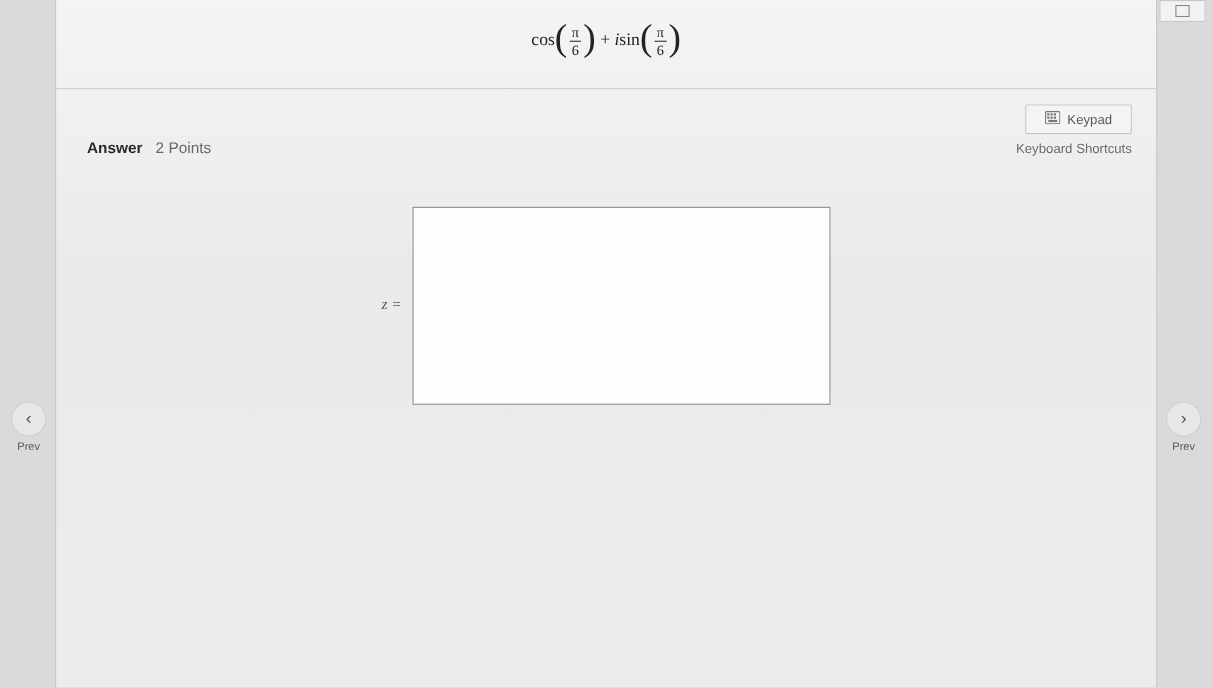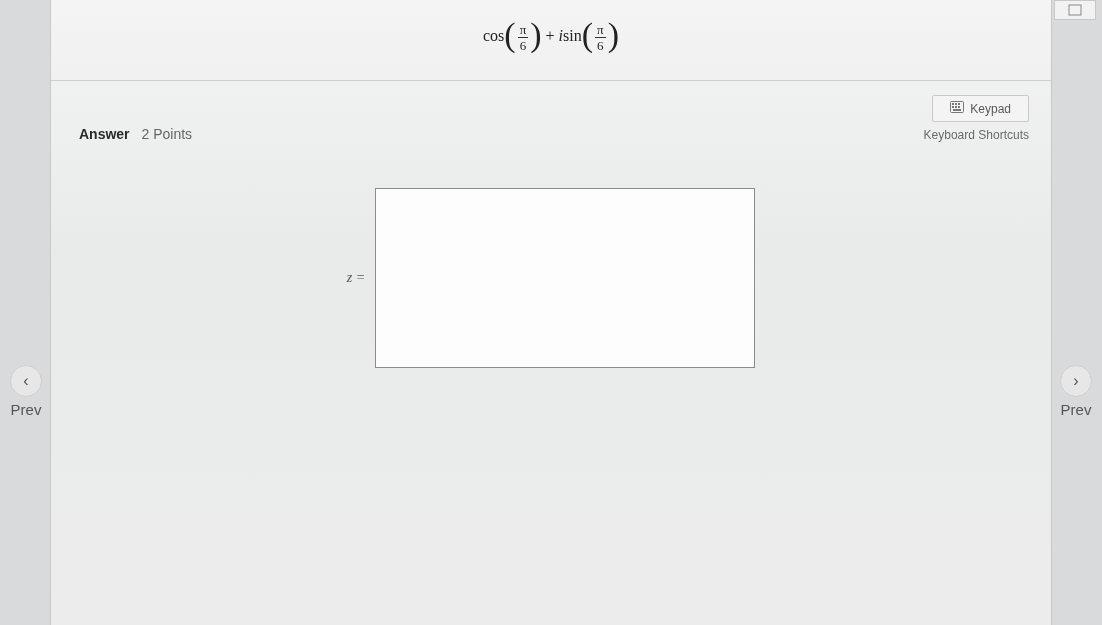--- a/index.html
+++ b/index.html
@@ -107,21 +107,21 @@
   .navbtn .circle {
     width: 32px; height: 32px;
     border-radius: 50%;
     background: #e7e7e7;
     border: 1px solid #cfcfcf;
     margin: 0 auto;
     display:flex;align-items:center;justify-content:center;
     color:#555; font-size:16px;
   }
   .navbtn .lbl {
-    font-size: 15px; color:#555; margin-top:4px;
+    font-size: 10px; color:#555; margin-top:4px;
   }
   .nav-prev { left: 4px; }
   .nav-next { right: 4px; }
 
   
   .timer-frag {
     position:absolute; top:0; right:58px;
     font-size:10px; color:#777; letter-spacing:1px;
     padding:2px 4px;
   }

